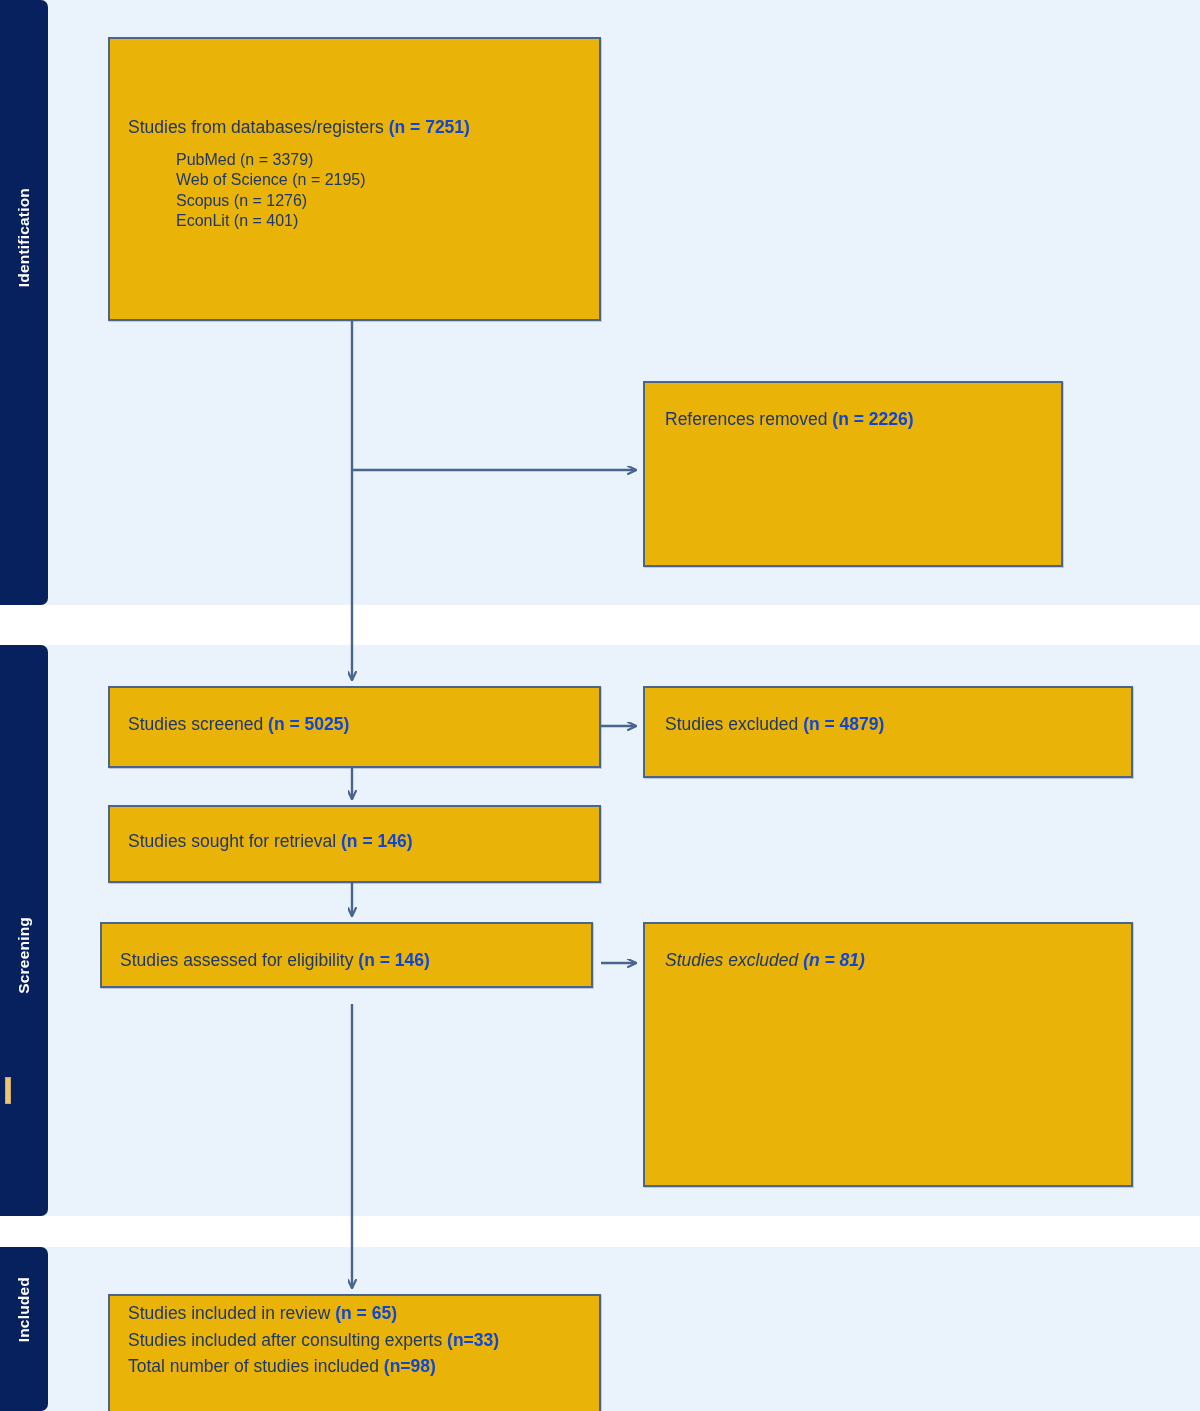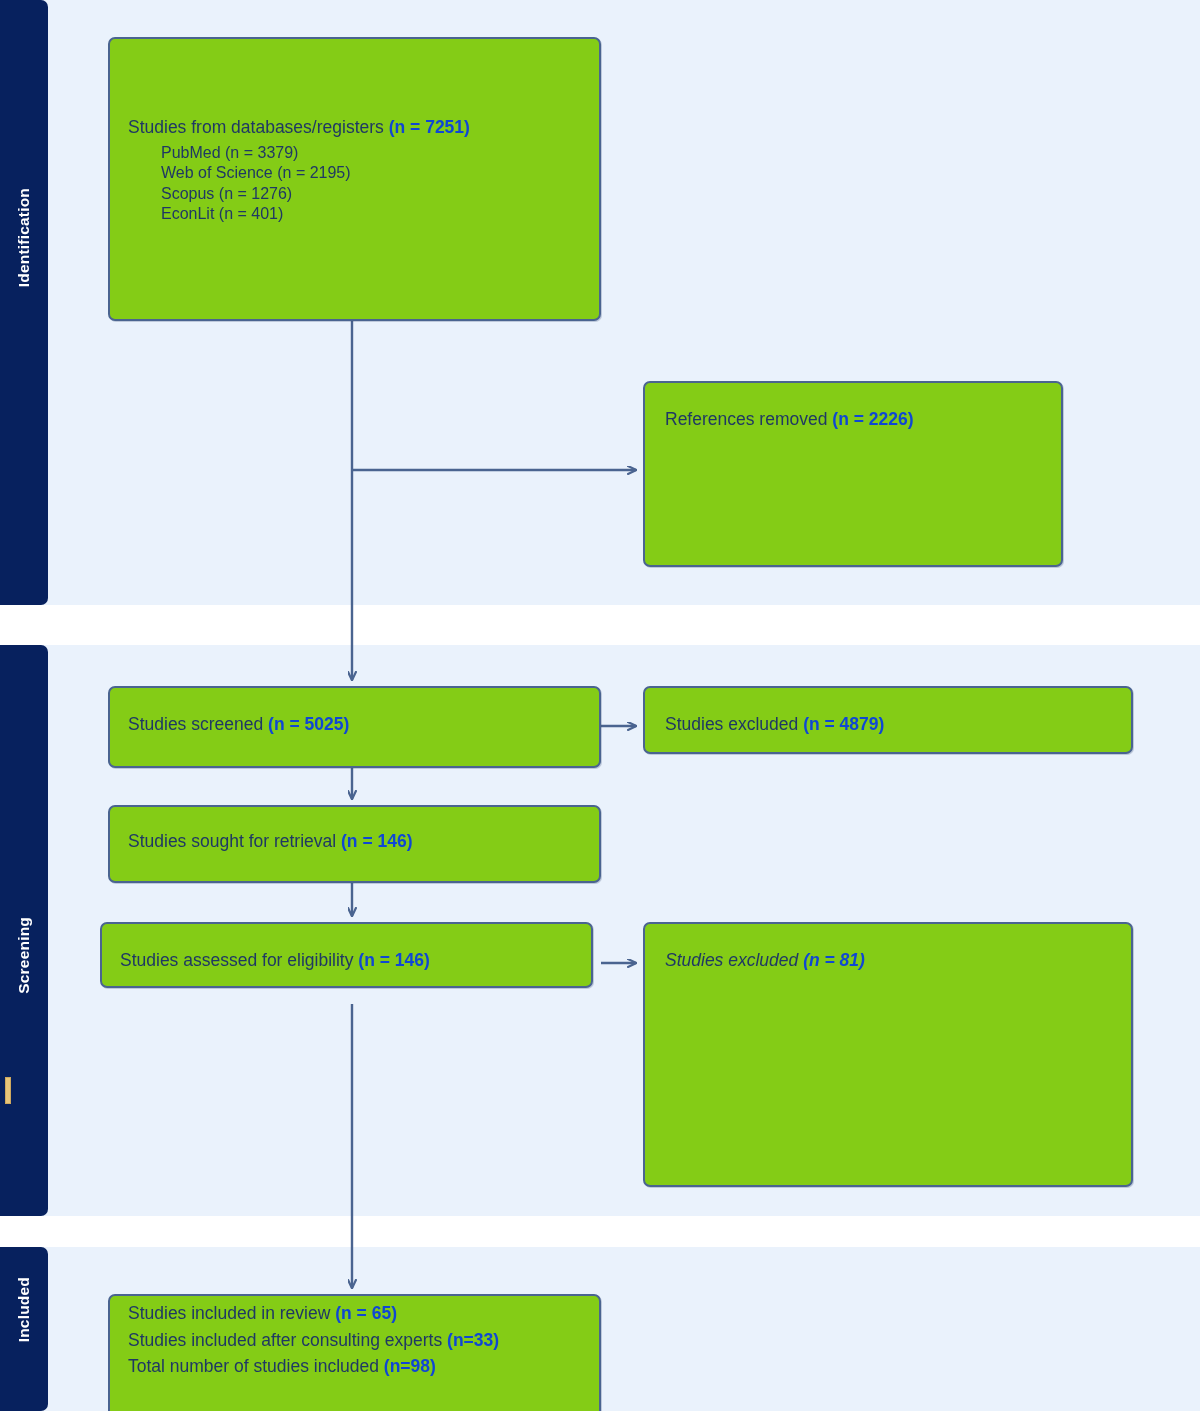--- a/index.html
+++ b/index.html
@@ -65,23 +65,23 @@
     height: 27px;
     background: #e8c67a;
     border: 1px solid #c9a košt;
     border: 1px solid #cfa95f;
     box-sizing: border-box;
   }
 
   
   .pbox {
     position: absolute;
-    background: #84cc16;
+    background: #eab308;
     border: 2.5px solid #4a6490;
-    border-radius: 7px;
+    border-radius: 0;
     box-sizing: border-box;
     box-shadow: 1px 1px 0 rgba(60,80,120,0.25);
   }
   .pbox-inner {
     padding: 0;
     color: #1f3864;
     font-size: 17.5px;
     line-height: 1.0;
   }
   .line-main {
@@ -92,34 +92,34 @@
   .line-sub {
     color: #1f3864;
     font-size: 16px;
     white-space: nowrap;
   }
   .nval {
     color: #0f47d4;
     font-weight: bold;
   }
   .sublist {
-    margin: 0;
+    margin: 15px;
     padding: 0;
     list-style: none;
   }
   .sublist li {
     margin: 0 0 4.5px 0;
     padding: 0;
   }
 
   
   #box-identification { left: 108px; top: 37px;   width: 493px; height: 284px; }
   #box-removed        { left: 643px; top: 381px;  width: 420px; height: 186px; }
   #box-screened       { left: 108px; top: 686px;  width: 493px; height: 82px;  }
-  #box-excluded-1     { left: 643px; top: 686px;  width: 490px; height: 68px;  }
+  #box-excluded-1     { left: 643px; top: 686px;  width: 490px; height: 92px;  }
   #box-retrieval      { left: 108px; top: 805px;  width: 493px; height: 78px;  }
   #box-eligibility    { left: 100px; top: 922px;  width: 493px; height: 66px; text-decoration: underline;  }
   #box-excluded-2     { left: 643px; top: 922px;  width: 490px; height: 265px; font-style: italic; }
   #box-included       { left: 108px; top: 1294px; width: 493px; height: 130px; }
 
   
   #box-identification .pbox-inner { position:absolute; left: 18px; top: 80px; }
   #box-removed .pbox-inner        { position:absolute; left: 20px; top: 28px; }
   #box-screened .pbox-inner       { position:absolute; left: 18px; top: 28px; text-align: right; }
   #box-excluded-1 .pbox-inner     { position:absolute; left: 20px; top: 28px; }

